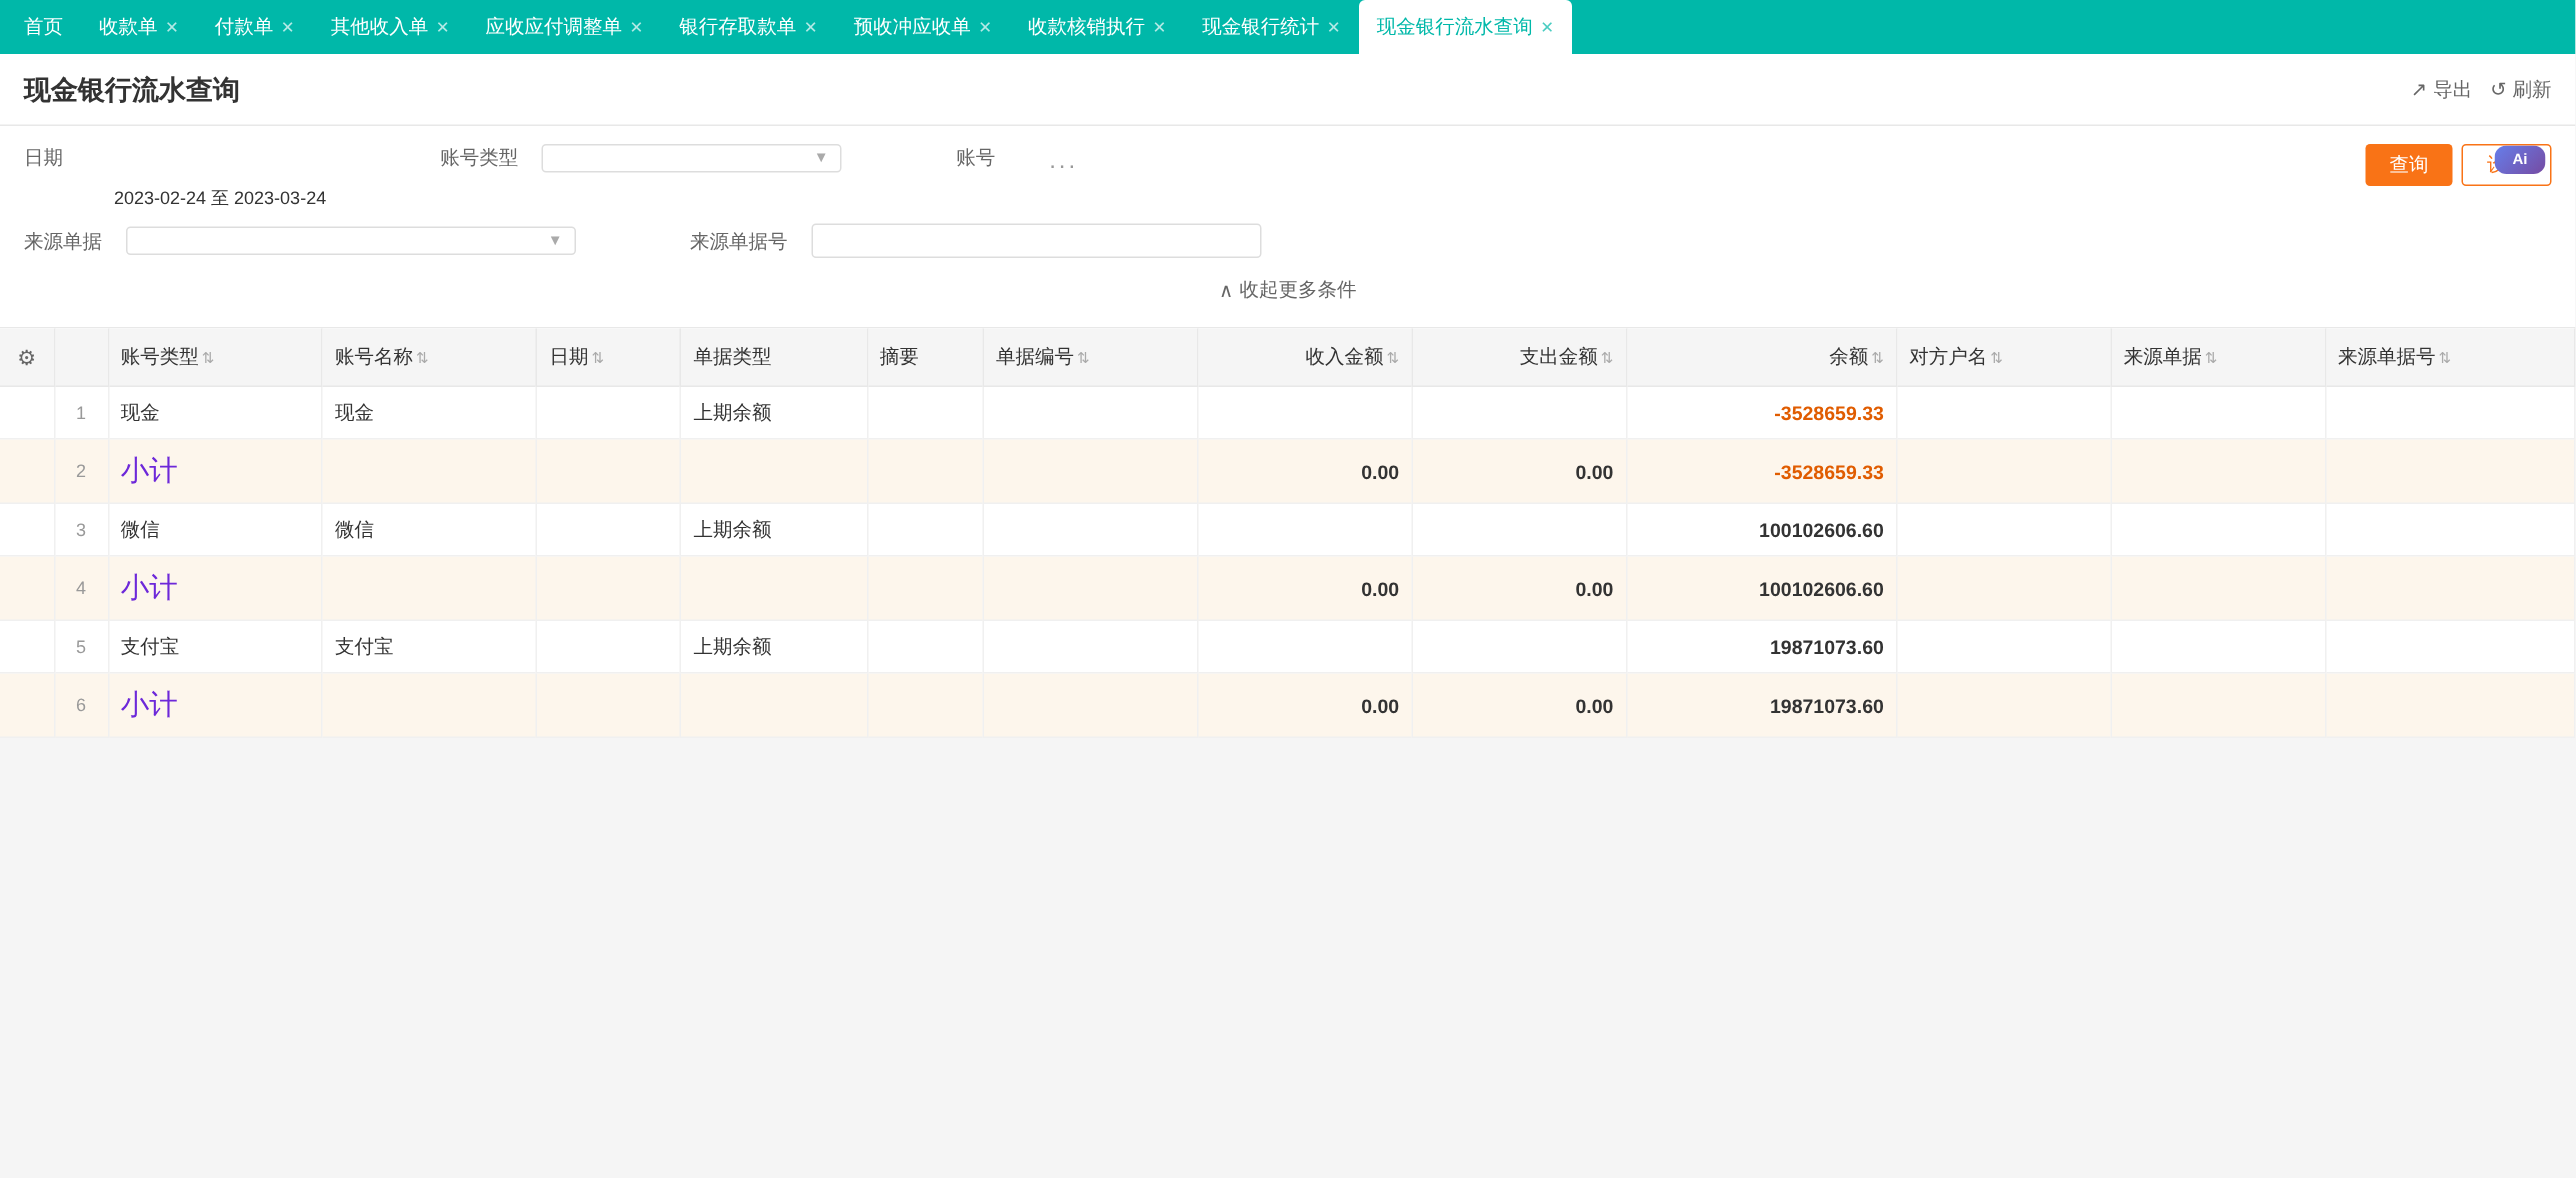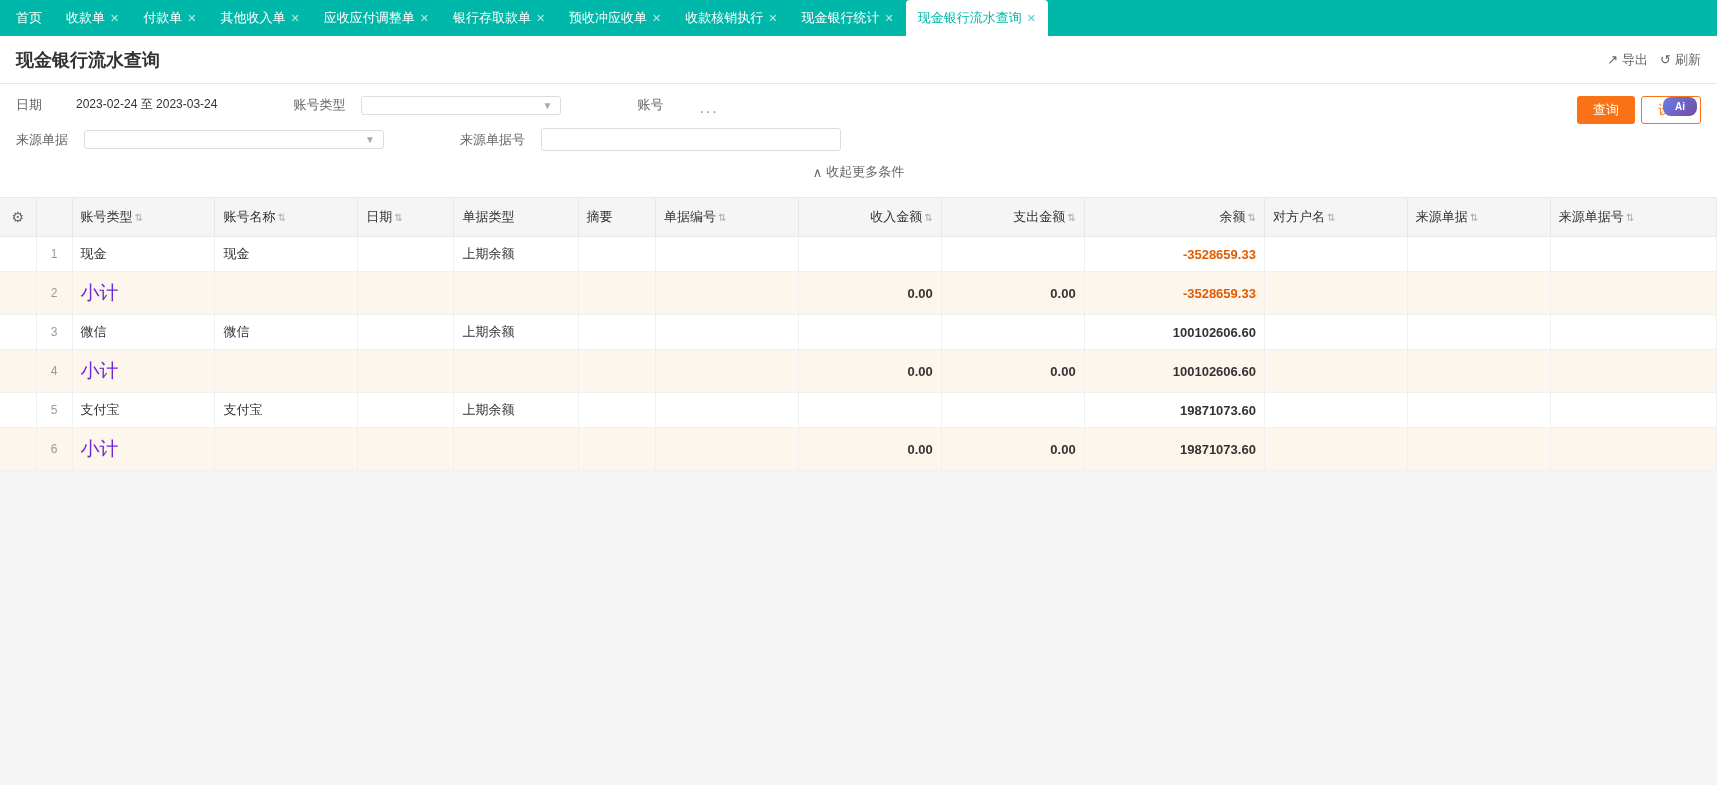--- a/index.html
+++ b/index.html
@@ -100,20 +100,21 @@
       background: #f97316;
       border-color: #f97316;
       color: #fff;
       border-radius: 10px;
       padding: 2px 8px;
     }
     .date-range {
       color: #333;
       font-size: 12px;
       margin-left: 4px;
+      margin-top: 28px;
     }
     .filter-select {
       display: flex;
       align-items: center;
       border: 1px solid #ddd;
       border-radius: 3px;
       padding: 3px 8px;
       background: #fff;
       cursor: pointer;
       min-width: 160px;

